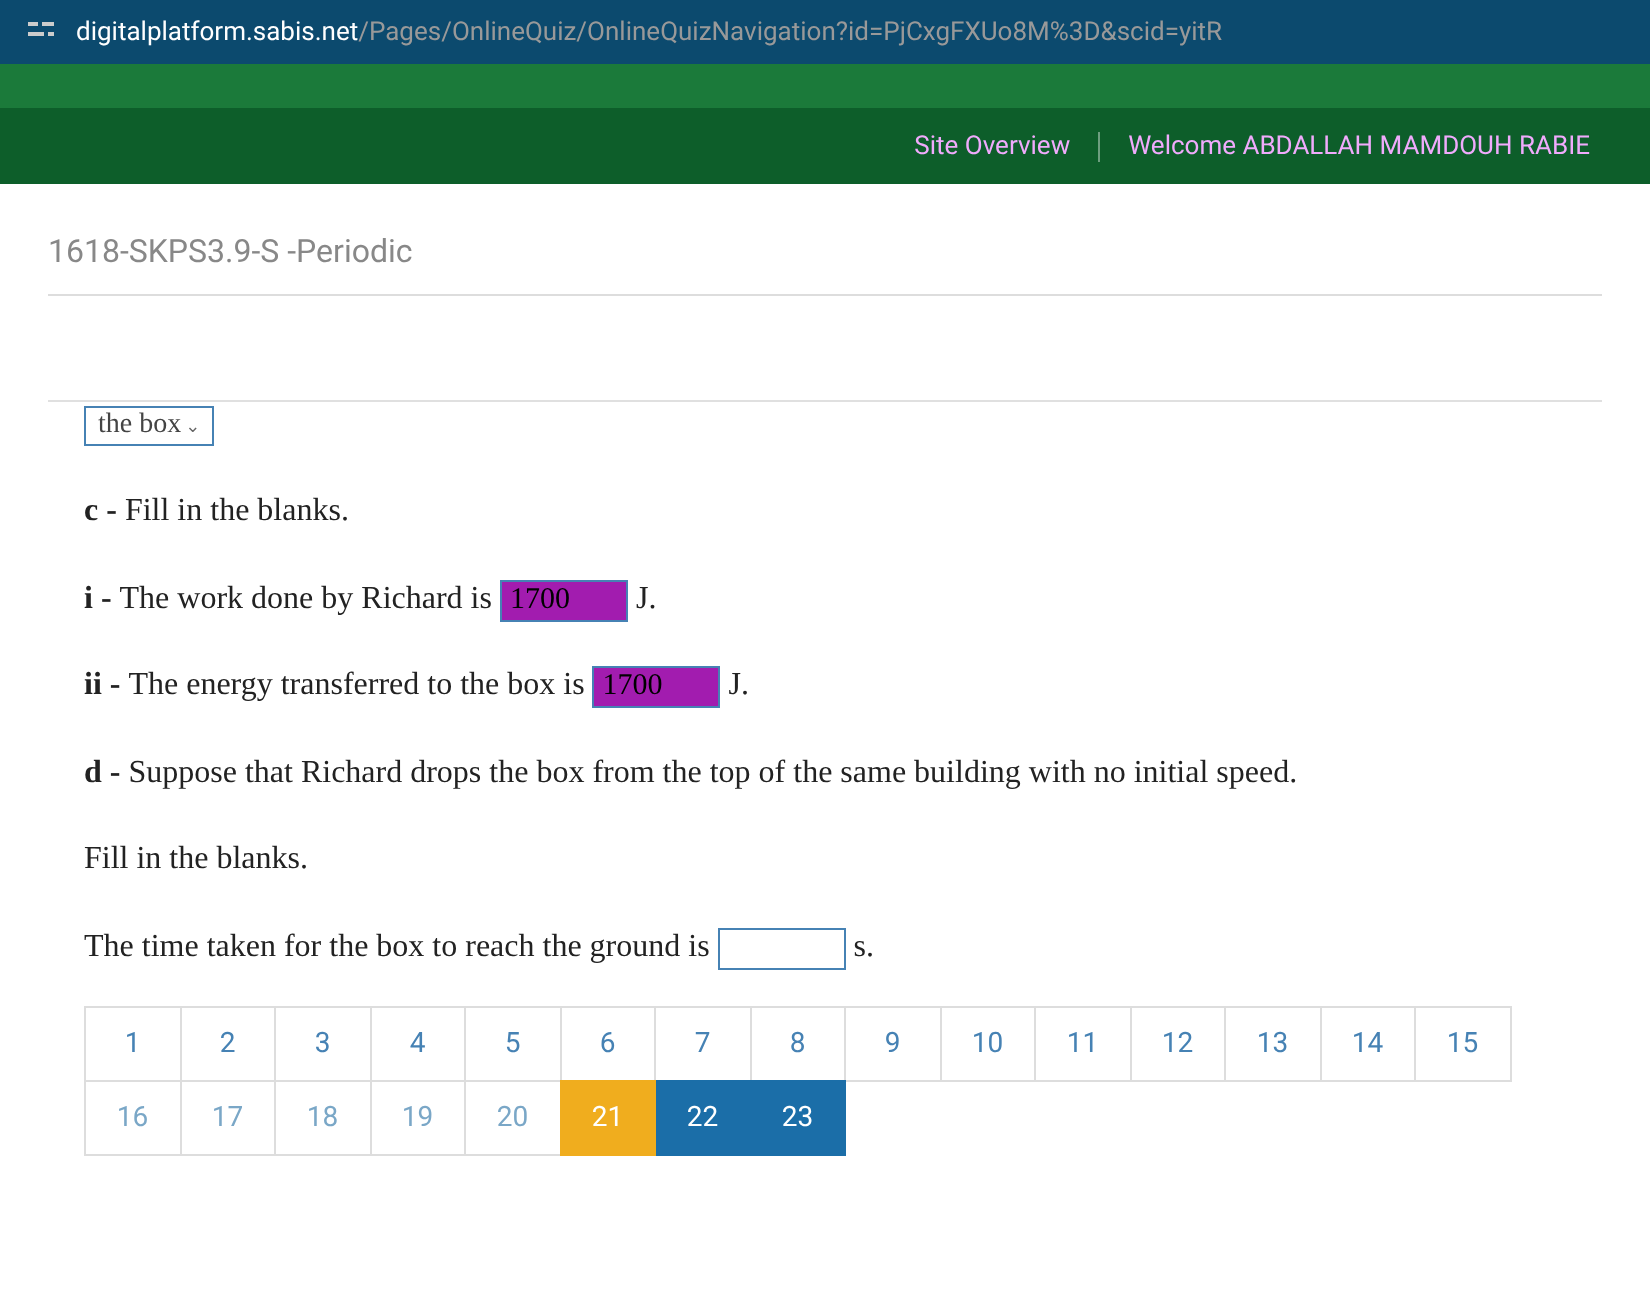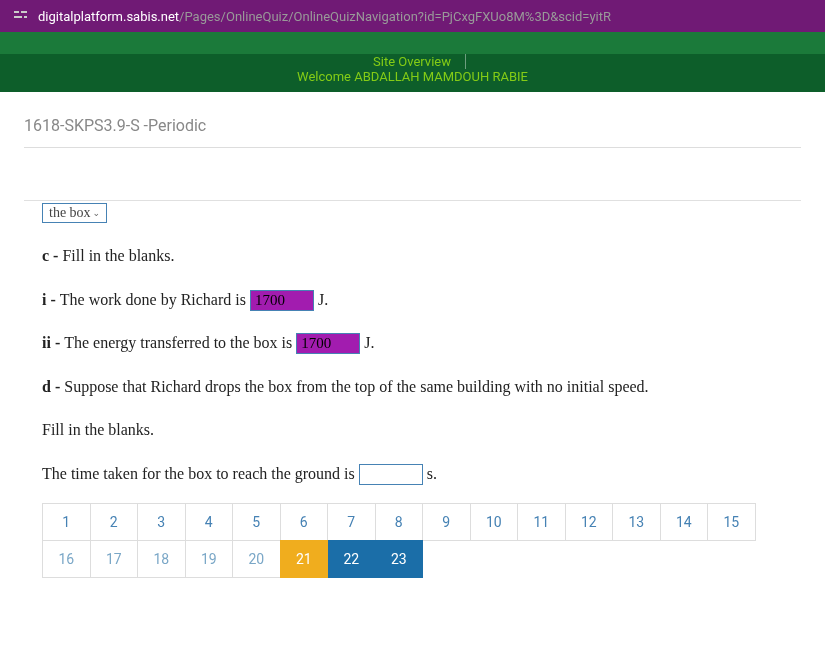--- a/index.html
+++ b/index.html
@@ -1,25 +1,25 @@
 <!DOCTYPE html>
 <html><head>
   <meta charset="utf-8">
   <style>
     * { margin: 0; padding: 0; box-sizing: border-box; }
     body { font-family: -apple-system, BlinkMacSystemFont, 'Segoe UI', Roboto, sans-serif; background: #fff; width: 825px; height: 646px; overflow: hidden; }
     
-    .url-bar { background: #701a75; color: #ccc; padding: 6px 12px; display: flex; align-items: center; height: 32px; font-size: 13px; }
+    .url-bar { background: #0c4a6e; color: #ccc; padding: 6px 12px; display: flex; align-items: center; height: 32px; font-size: 13px; }
     .url-icon { width: 18px; height: 18px; margin-right: 8px; display: flex; align-items: center; justify-content: center; color: #ccc; font-size: 11px; }
     .url-base { color: #fff; }
     .url-path { color: #999; }
     
     .green-bar { background: #1b7a3a; height: 22px; }
     
-    .top-nav { background: #0d5e2a; color: #84cc16; padding: 8px 16px; display: flex; justify-content: flex-end; align-items: center; font-size: 13px; height: 38px; flex-direction: column; }
+    .top-nav { background: #0d5e2a; color: #f0abfc; padding: 8px 16px; display: flex; justify-content: flex-end; align-items: center; font-size: 13px; height: 38px; }
     .nav-link { padding: 0 14px; border-right: 1px solid rgba(255,255,255,0.4); cursor: pointer; }
     .nav-user { padding: 0 14px; }
     
     .content { padding: 24px 24px 0 24px; }
     
     .page-title { font-family: 'Segoe UI Light', 'Segoe UI', sans-serif; font-size: 32px; font-weight: 300; color: #0d5e2a; margin-bottom: 24px; }
     
     .quiz-name { color: #888; font-size: 16px; border-bottom: 1px solid #ddd; padding-bottom: 12px; margin-bottom: 16px; }
     
     .divider { border-top: 1px solid #e0e0e0; margin-bottom: 0; }

